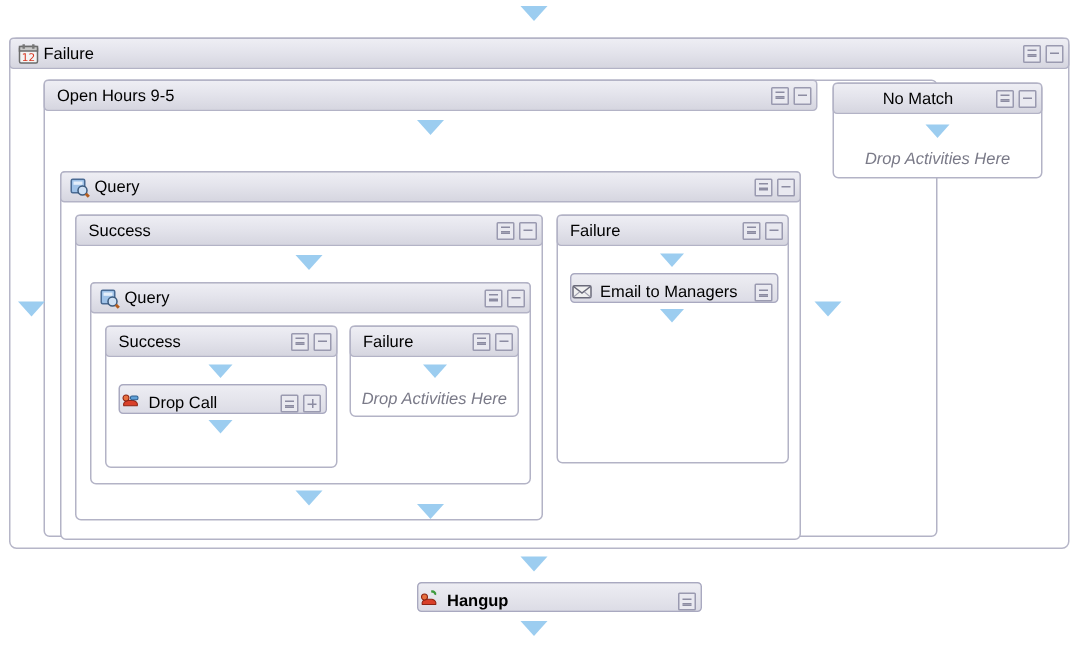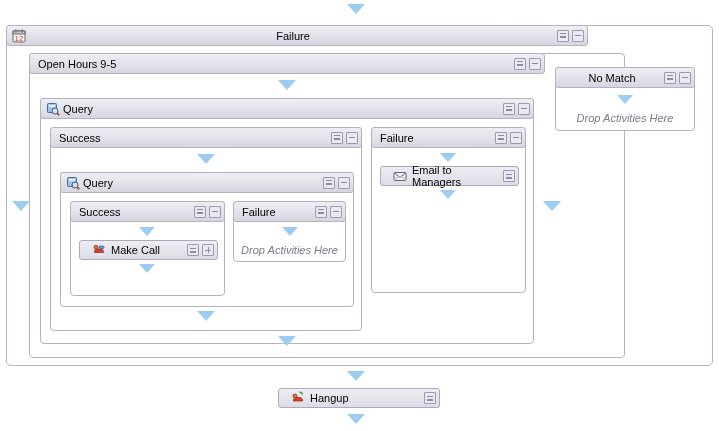--- a/index.html
+++ b/index.html
@@ -76,26 +76,26 @@
   .minibtn.plus::before{
     content:"";position:absolute;left:2px;right:2px;top:4.5px;height:1px;background:#8c8ca2;
   }
   .minibtn.plus::after{
     content:"";position:absolute;top:2px;bottom:2px;left:4.5px;width:1px;background:#8c8ca2;
   }
 
   
   .activity{
     height:20px;
-    display:flex;align-items:center;
+    display:flex;align-items:flex-end;
     background:linear-gradient(to bottom,#ededf3 0%,#e5e5ec 50%,#dcdce6 100%);
     border:1px solid #a9a9c0;
     border-radius:3px;
     box-sizing:border-box;
-    padding:0 3px 0 12px;
+    padding:0 3px 0 0;
     font-size:11px;
   }
   .activity .ttl{flex:1 1 auto;padding-left:5px;}
 
   
   .dropzone{
     display:flex;flex-direction:column;align-items:center;justify-content:center;
     font-style:italic;color:#7a7a88;font-size:11px;
     gap:8px;
   }
@@ -107,21 +107,21 @@
   
   .abs{position:absolute;box-sizing:border-box;}
 </style>
 </head>
 <body>
 
 <div class="abs arrow" style="left:347px;top:4px;"></div>
 
 <div class="abs panel panel-outer" style="left:6px;top:25px;width:707px;height:341px;">
 
-  <div class="hdr" style="position:absolute;left:-1px;top:-1px;width:582px;text-align:center;">
+  <div class="hdr" style="position:absolute;left:-1px;top:-1px;width:707px;">
     <svg class="ico" viewBox="0 0 14 14">
       <rect x="1" y="2" width="12" height="11" rx="1" fill="#f4f4f4" stroke="#6b6b6b" stroke-width="1"></rect>
       <rect x="1" y="2" width="12" height="3" fill="#c8c8c8" stroke="#6b6b6b" stroke-width="1"></rect>
       <rect x="3" y="0.5" width="1.6" height="3" fill="#777"></rect>
       <rect x="9.4" y="0.5" width="1.6" height="3" fill="#777"></rect>
       <text x="7" y="11.5" font-size="7" font-family="DejaVu Sans, sans-serif" fill="#d8341e" text-anchor="middle">12</text>
     </svg>
     <span class="ttl">Failure</span>
     <span class="btns">
       <span class="minibtn lines"></span>
@@ -134,21 +134,21 @@
     <div class="hdr" style="position:absolute;left:-1px;top:-1px;width:516px;">
       <span class="ttl">Open Hours 9-5</span>
       <span class="btns">
         <span class="minibtn lines"></span>
         <span class="minibtn minus"></span>
       </span>
     </div>
 
     <div class="abs arrow" style="left:248px;top:26px;"></div>
 
-    <div class="abs panel" style="left:10px;top:44px;width:494px;height:246px;">
+    <div class="abs panel" style="left:10px;top:60px;width:494px;height:246px;">
 
       <div class="hdr" style="position:absolute;left:-1px;top:-1px;width:494px;">
         <svg class="ico" viewBox="0 0 14 14">
           <rect x="1.5" y="1.5" width="9" height="9" rx="1" fill="#9fc2e8" stroke="#4a6b94" stroke-width="1"></rect>
           <rect x="3" y="3" width="6" height="2.2" fill="#e4eefa"></rect>
           <circle cx="9" cy="9" r="3" fill="#cfe0f4" stroke="#3c5a7d" stroke-width="1"></circle>
           <line x1="11.2" y1="11.2" x2="13.2" y2="13.2" stroke="#b35c1e" stroke-width="2"></line>
         </svg>
         <span class="ttl">Query</span>
         <span class="btns">
@@ -195,21 +195,21 @@
             </div>
 
             <div class="abs arrow sm" style="left:68px;top:25px;"></div>
 
             <div class="abs activity" style="left:8px;top:38px;width:139px;">
               <svg class="ico" viewBox="0 0 14 14">
                 <path d="M2.5 9.5 C2 8 3 6.5 5 6 L9 6 C11 6.5 12 8 11.5 9.5 Z" fill="#d9402a" stroke="#8e2414" stroke-width="0.7"></path>
                 <circle cx="4" cy="4.3" r="2" fill="#e8703f" stroke="#8e2414" stroke-width="0.7"></circle>
                 <rect x="7" y="3" width="5" height="2.5" rx="1" fill="#5fa0d8" stroke="#2f5f8e" stroke-width="0.7"></rect>
               </svg>
-              <span class="ttl">Make Call</span>
+              <span class="ttl">Drop Call</span>
               <span class="btns">
                 <span class="minibtn lines"></span>
                 <span class="minibtn plus"></span>
               </span>
             </div>
 
             <div class="abs arrow sm" style="left:68px;top:62px;"></div>
           </div>
 
           <div class="abs panel" style="left:172px;top:28px;width:113px;height:61px;">
@@ -257,42 +257,42 @@
 
         <div class="abs arrow sm" style="left:68px;top:62px;"></div>
       </div>
 
     </div>
 
     <div class="abs arrow" style="left:248px;top:282px;"></div>
 
   </div>
 
-  <div class="abs panel" style="left:548px;top:41px;width:140px;height:64px;">
+  <div class="abs panel" style="left:548px;top:29px;width:140px;height:64px;">
     <div class="hdr" style="position:absolute;left:-1px;top:-1px;width:140px;">
       <span class="ttl" style="text-align:center;padding-right:4px;">No Match</span>
       <span class="btns">
         <span class="minibtn lines"></span>
         <span class="minibtn minus"></span>
       </span>
     </div>
     <div class="abs dropzone" style="left:0;top:21px;width:138px;height:41px;">
       <div class="arrow sm"></div>
       <div class="lbl">Drop Activities Here</div>
     </div>
   </div>
 
 </div>
 
 <div class="abs arrow" style="left:12px;top:201px;"></div>
 <div class="abs arrow" style="left:543px;top:201px;"></div>
 
 <div class="abs arrow" style="left:347px;top:371px;"></div>
 
-<div class="abs activity" style="left:278px;top:388px;width:162px;">
+<div class="abs activity" style="left:278px;top:388px;width:190px;font-weight:bold;">
   <svg class="ico" viewBox="0 0 14 14">
     <path d="M2.5 10 C2 8.5 3 7 5 6.5 L9 6.5 C11 7 12 8.5 11.5 10 Z" fill="#d9402a" stroke="#8e2414" stroke-width="0.7"></path>
     <circle cx="4" cy="5" r="2" fill="#e8703f" stroke="#8e2414" stroke-width="0.7"></circle>
     <path d="M8.5 1.5 C10 1 11.5 2 11 3.5" fill="none" stroke="#3f9b3f" stroke-width="1.6"></path>
   </svg>
   <span class="ttl">Hangup</span>
   <span class="btns">
     <span class="minibtn lines"></span>
   </span>
 </div>

